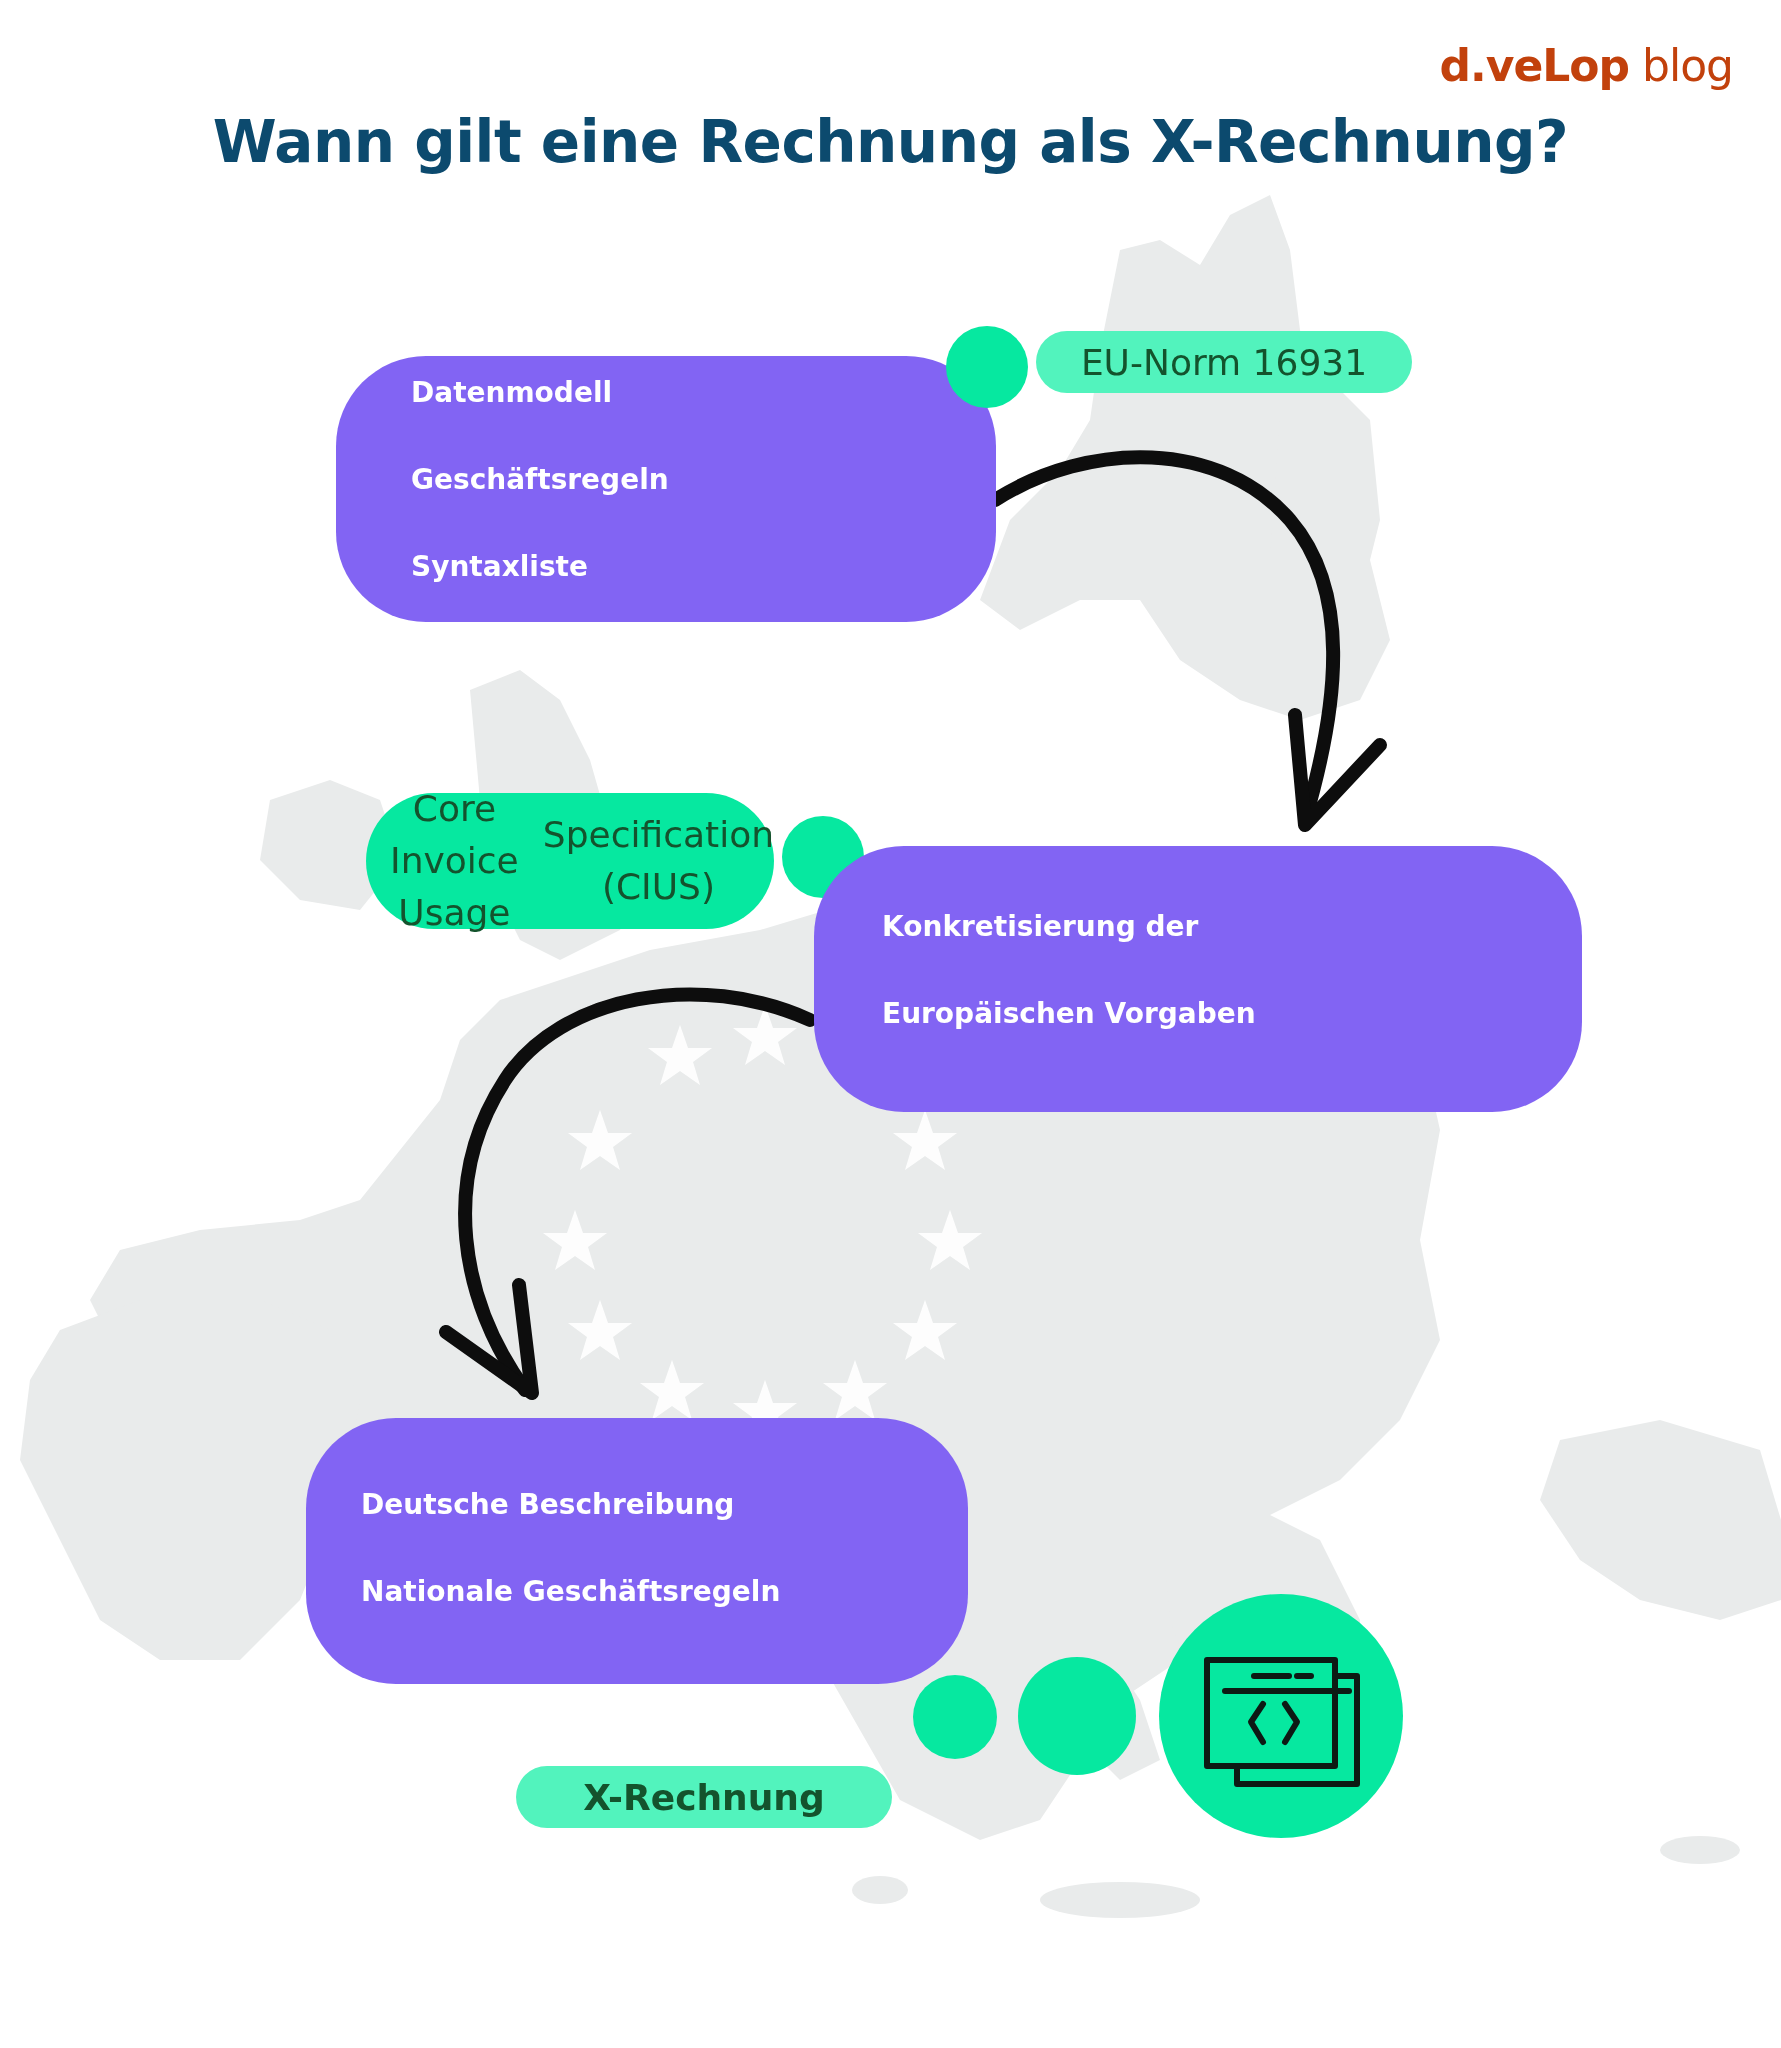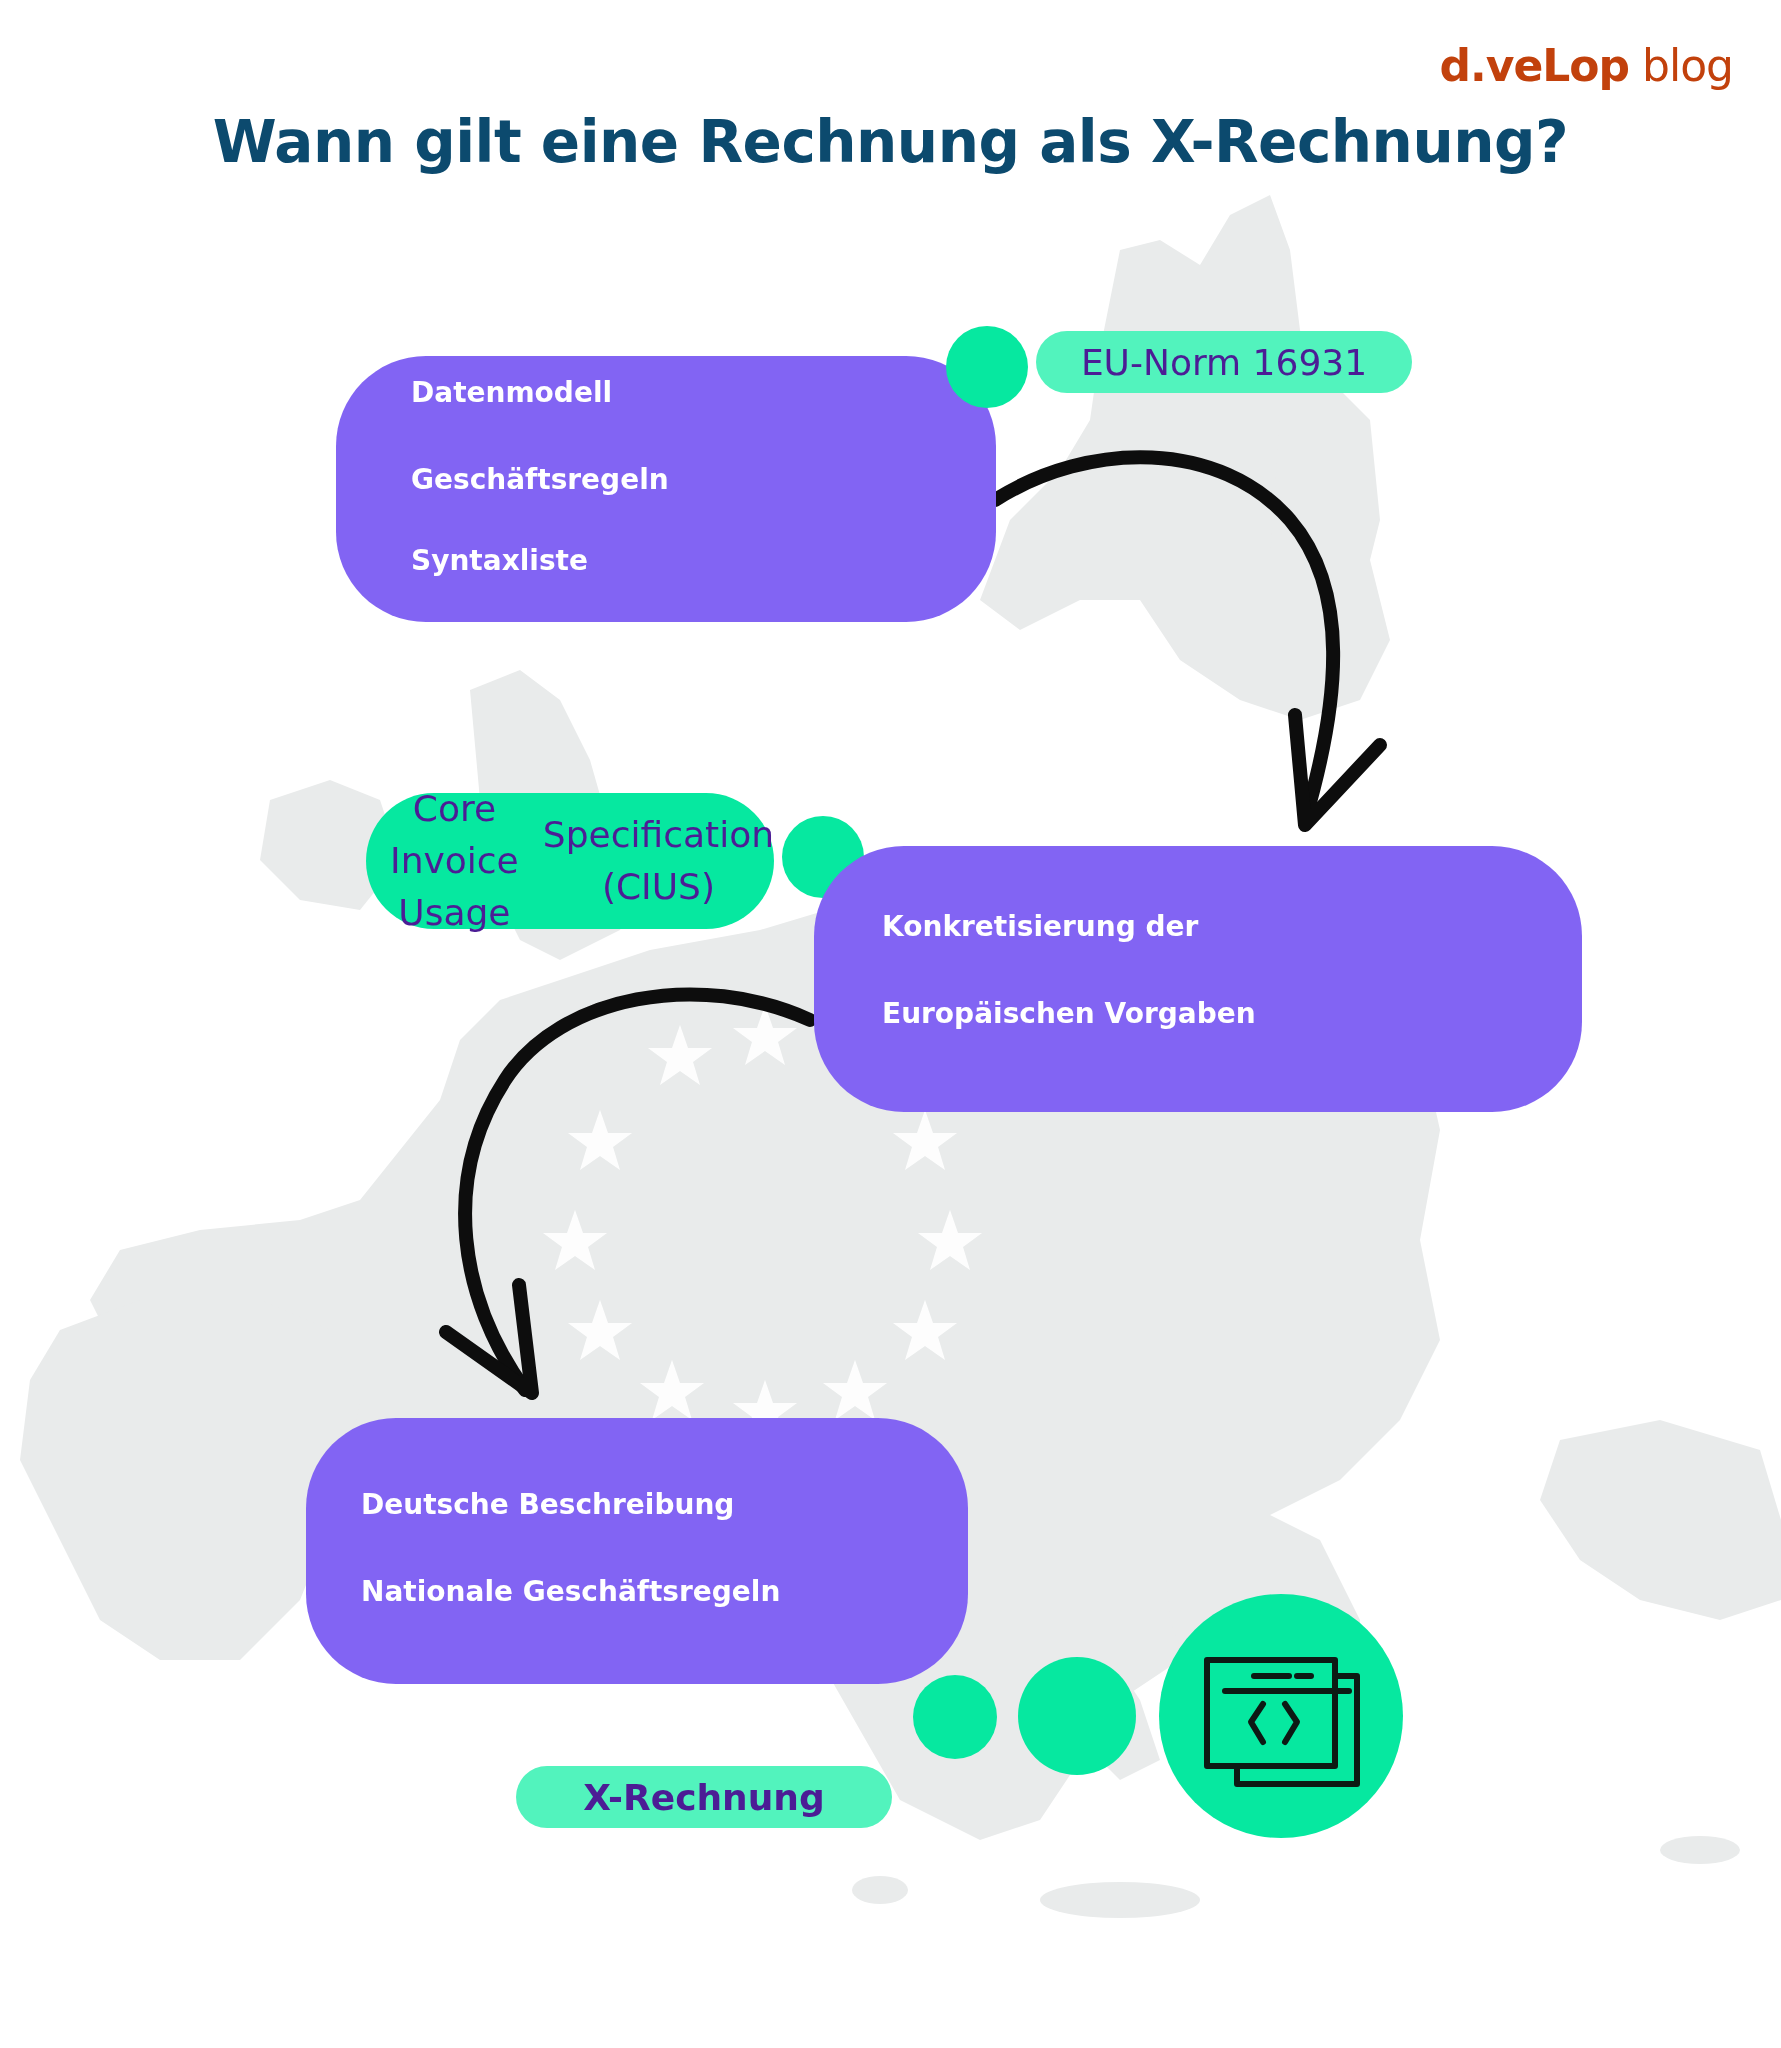--- a/index.html
+++ b/index.html
@@ -20,21 +20,21 @@
     position: absolute; left: 0; width: 1781px; top: 108px; text-align: center;
     font-size: 58px; font-weight: bold; color: #0c4a6e; letter-spacing: -0.5px;
   }
   .card {
     position: absolute; background: #8264f3; border-radius: 80px;
     color: #ffffff; font-weight: bold; font-size: 28px; box-sizing: border-box;
   }
   .card .line { position: absolute; white-space: nowrap; }
   .pill {
     position: absolute; border-radius: 44px; box-sizing: border-box;
-    color: #4c1d95; font-size: 36px; text-align: center;
+    color: #14532d; font-size: 36px; text-align: center;
     display: flex; align-items: center; justify-content: center;
   }
   .dot { position: absolute; border-radius: 50%; background: #06e8a0; }
   svg { overflow: visible; }
 </style>
 </head>
 <body>
 
 <svg class="map" viewBox="0 0 1781 2048">
   <g fill="#e9ebeb">
@@ -87,21 +87,21 @@
     <path d="M995,500 C1090,440 1220,440 1290,520 C1350,590 1340,700 1305,820"></path>
     <path d="M1295,715 L1305,825 L1380,745"></path>
     <path d="M810,1020 C700,970 560,995 505,1080 C440,1180 460,1300 525,1390"></path>
     <path d="M446,1332 L532,1393 L519,1285"></path>
   </g>
 </svg>
 
 <div class="card" style="left:336px;top:356px;width:660px;height:266px;border-radius:90px;">
   <div class="line" style="left:75px;top:20px;">Datenmodell</div>
   <div class="line" style="left:75px;top:107px;">Geschäftsregeln</div>
-  <div class="line" style="left:75px;top:188px;">Syntaxliste</div>
+  <div class="line" style="left:75px;top:194px;">Syntaxliste</div>
 </div>
 <div class="dot" style="left:946px;top:326px;width:82px;height:82px;"></div>
 <div class="pill" style="left:1036px;top:331px;width:376px;height:62px;background:#52f3bd;">
   <span>EU-Norm 16931</span>
 </div>
 
 <div class="pill" style="left:366px;top:793px;width:408px;height:136px;background:#06e8a0;border-radius:68px;flex-direction:row;line-height:52px;font-size:36px;">
   <span>Core Invoice Usage</span>
   <span>Specification (CIUS)</span>
 </div>

